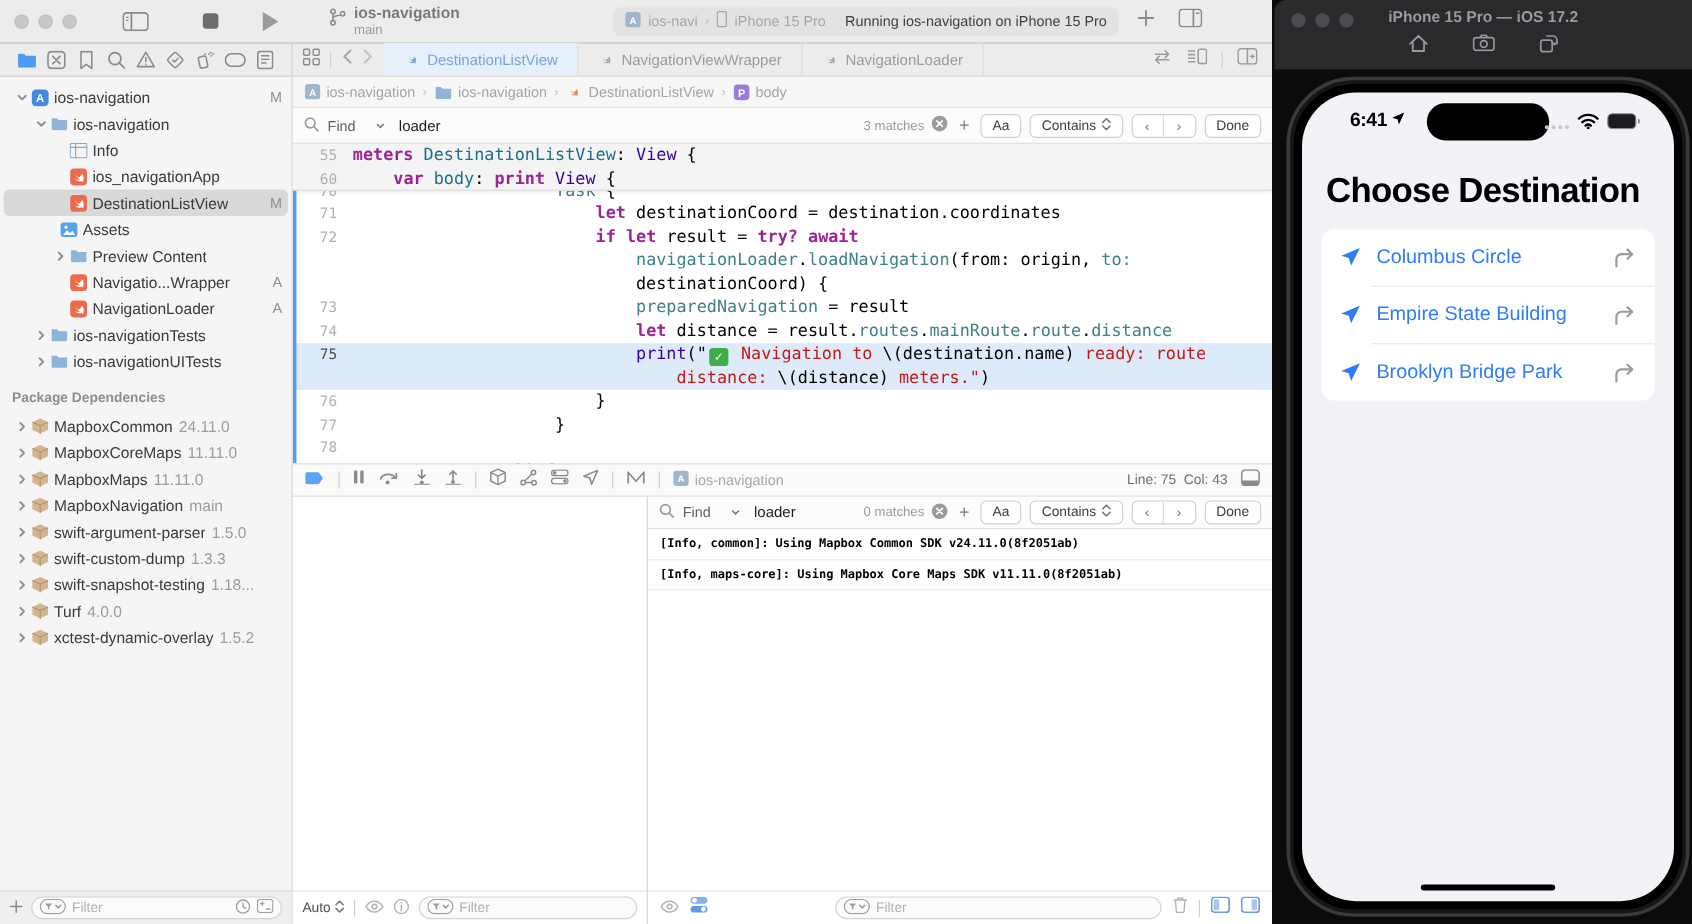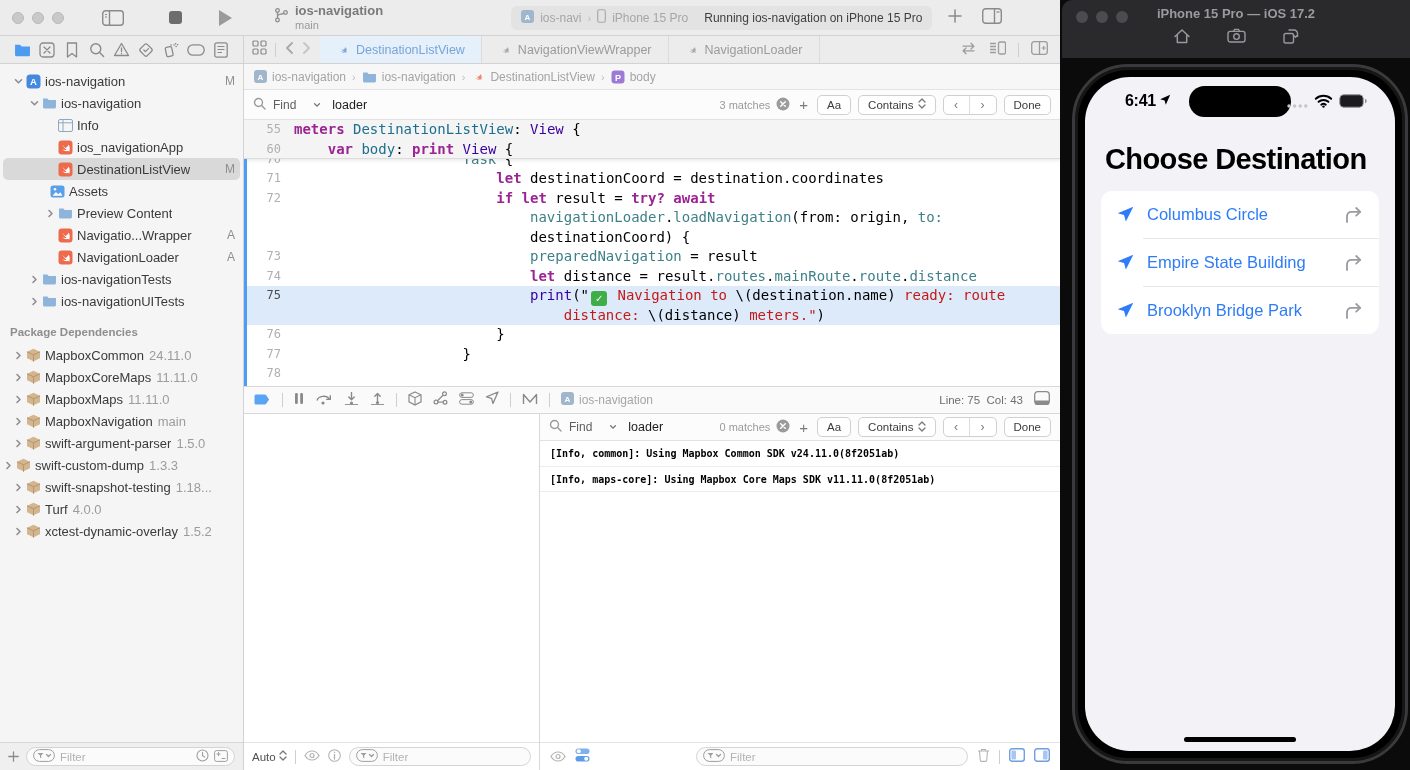--- a/index.html
+++ b/index.html
@@ -495,21 +495,21 @@
               </span>
               <span class="tree-ic">
                 <svg width="15" height="14" viewBox="0 0 15 14">
                   <path d="M7.5 0.8L14 3.8v6.5l-6.5 3-6.5-3V3.8z" fill="#d3b68f"></path>
                   <path d="M1 3.8l6.5 3 6.5-3M7.5 6.8V13.8" stroke="#b3916a" stroke-width="0.9" fill="none"></path>
                 </svg>
               </span>
               <span class="nav-label">swift-argument-parser</span>
               <span class="pkg-ver">1.5.0</span>
             </div>
-            <div class="nav-row" style="">
+            <div class="nav-row" style="padding-left: 10px;">
               <span class="chev">
                 <svg width="11" height="11" viewBox="0 0 11 11">
                   <path d="M4 2.5l3 3-3 3" fill="none" stroke="#8e8e93" stroke-width="1.6" stroke-linecap="round" stroke-linejoin="round"></path>
                 </svg>
               </span>
               <span class="tree-ic">
                 <svg width="15" height="14" viewBox="0 0 15 14">
                   <path d="M7.5 0.8L14 3.8v6.5l-6.5 3-6.5-3V3.8z" fill="#d3b68f"></path>
                   <path d="M1 3.8l6.5 3 6.5-3M7.5 6.8V13.8" stroke="#b3916a" stroke-width="0.9" fill="none"></path>
                 </svg>

